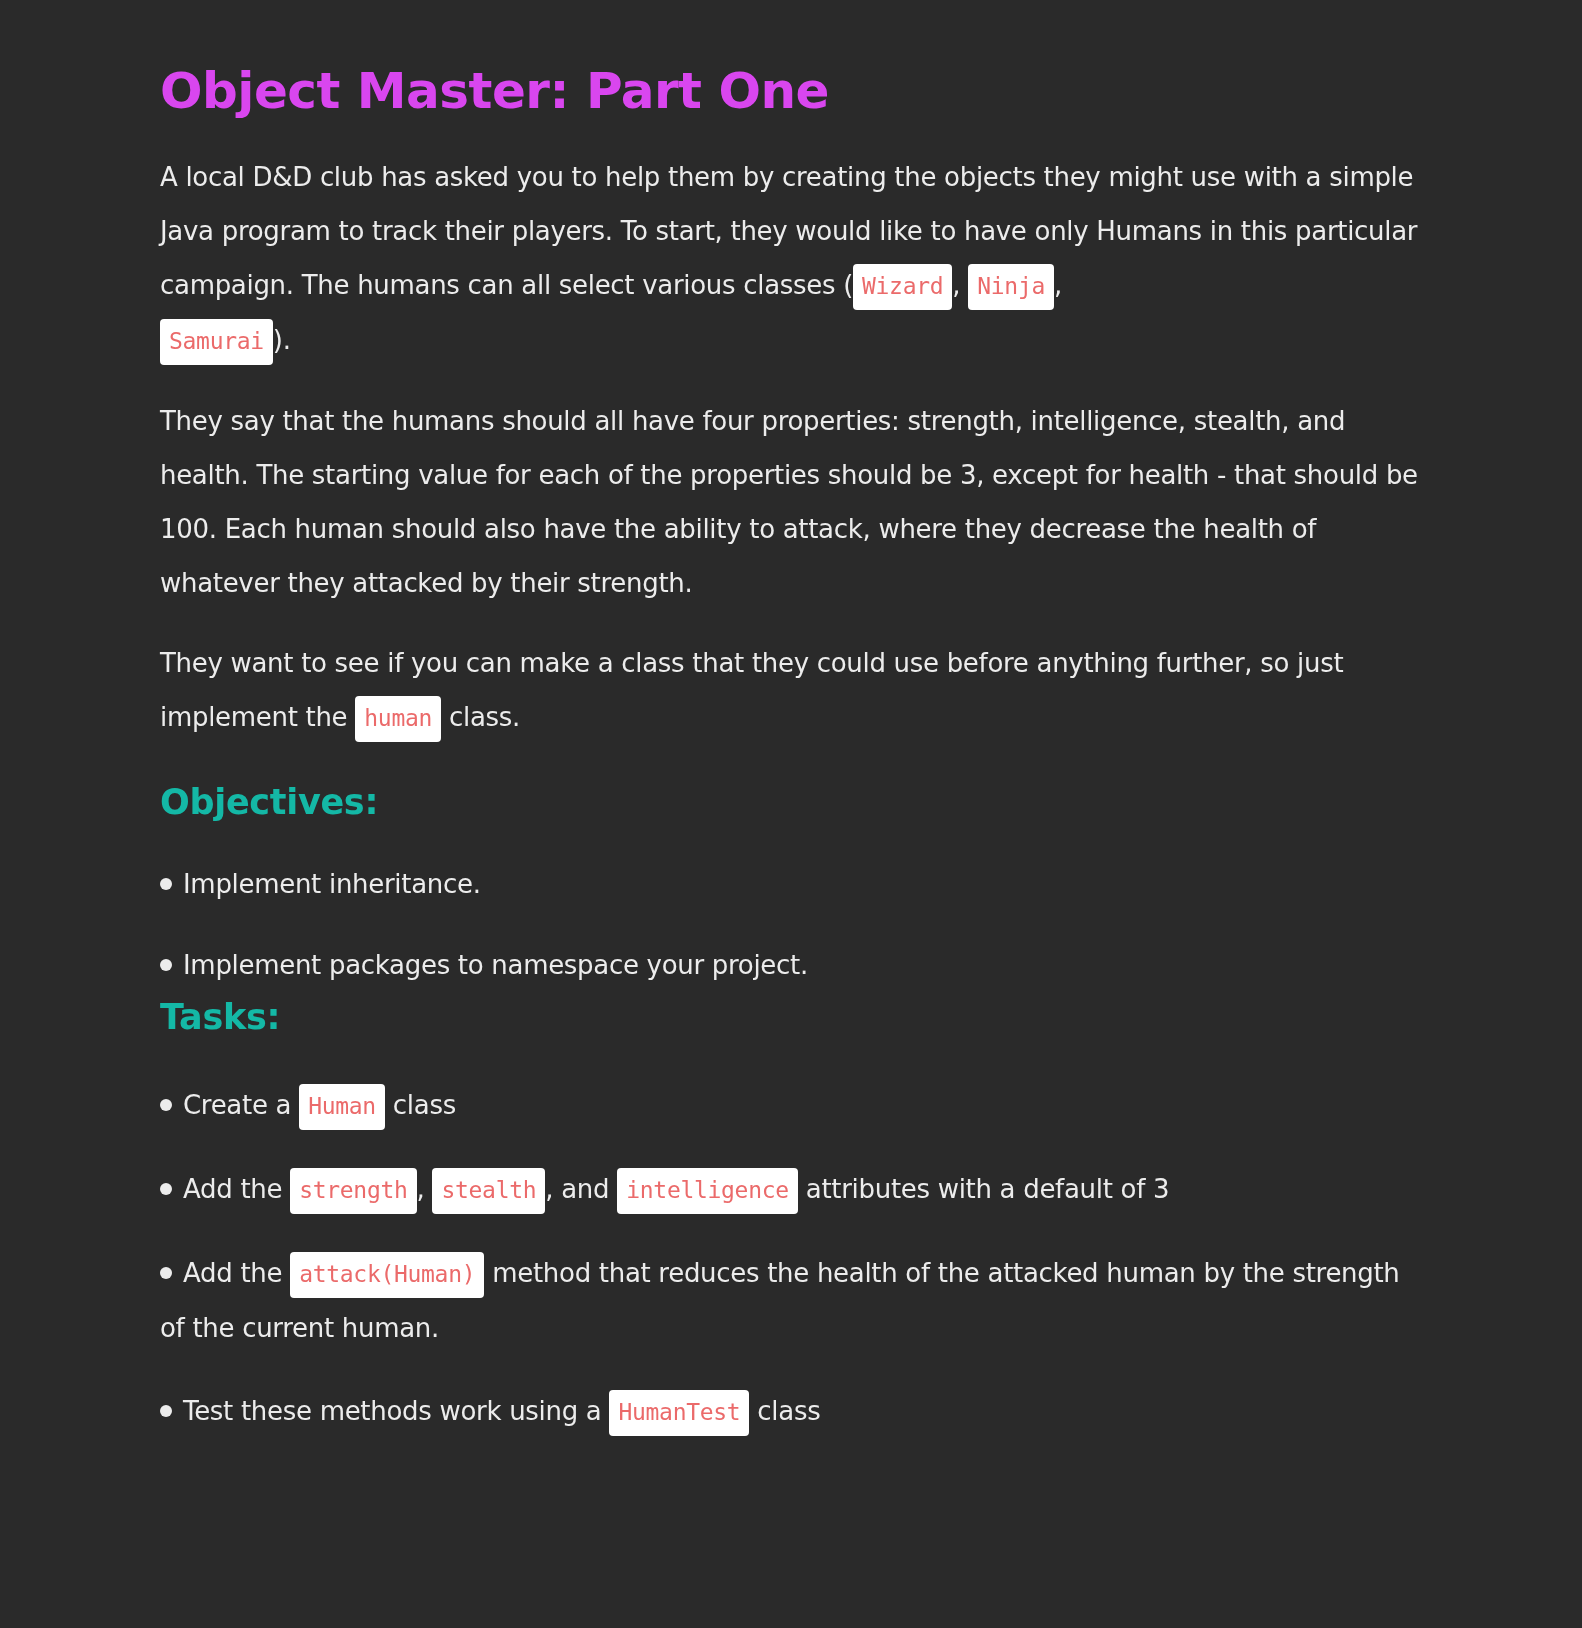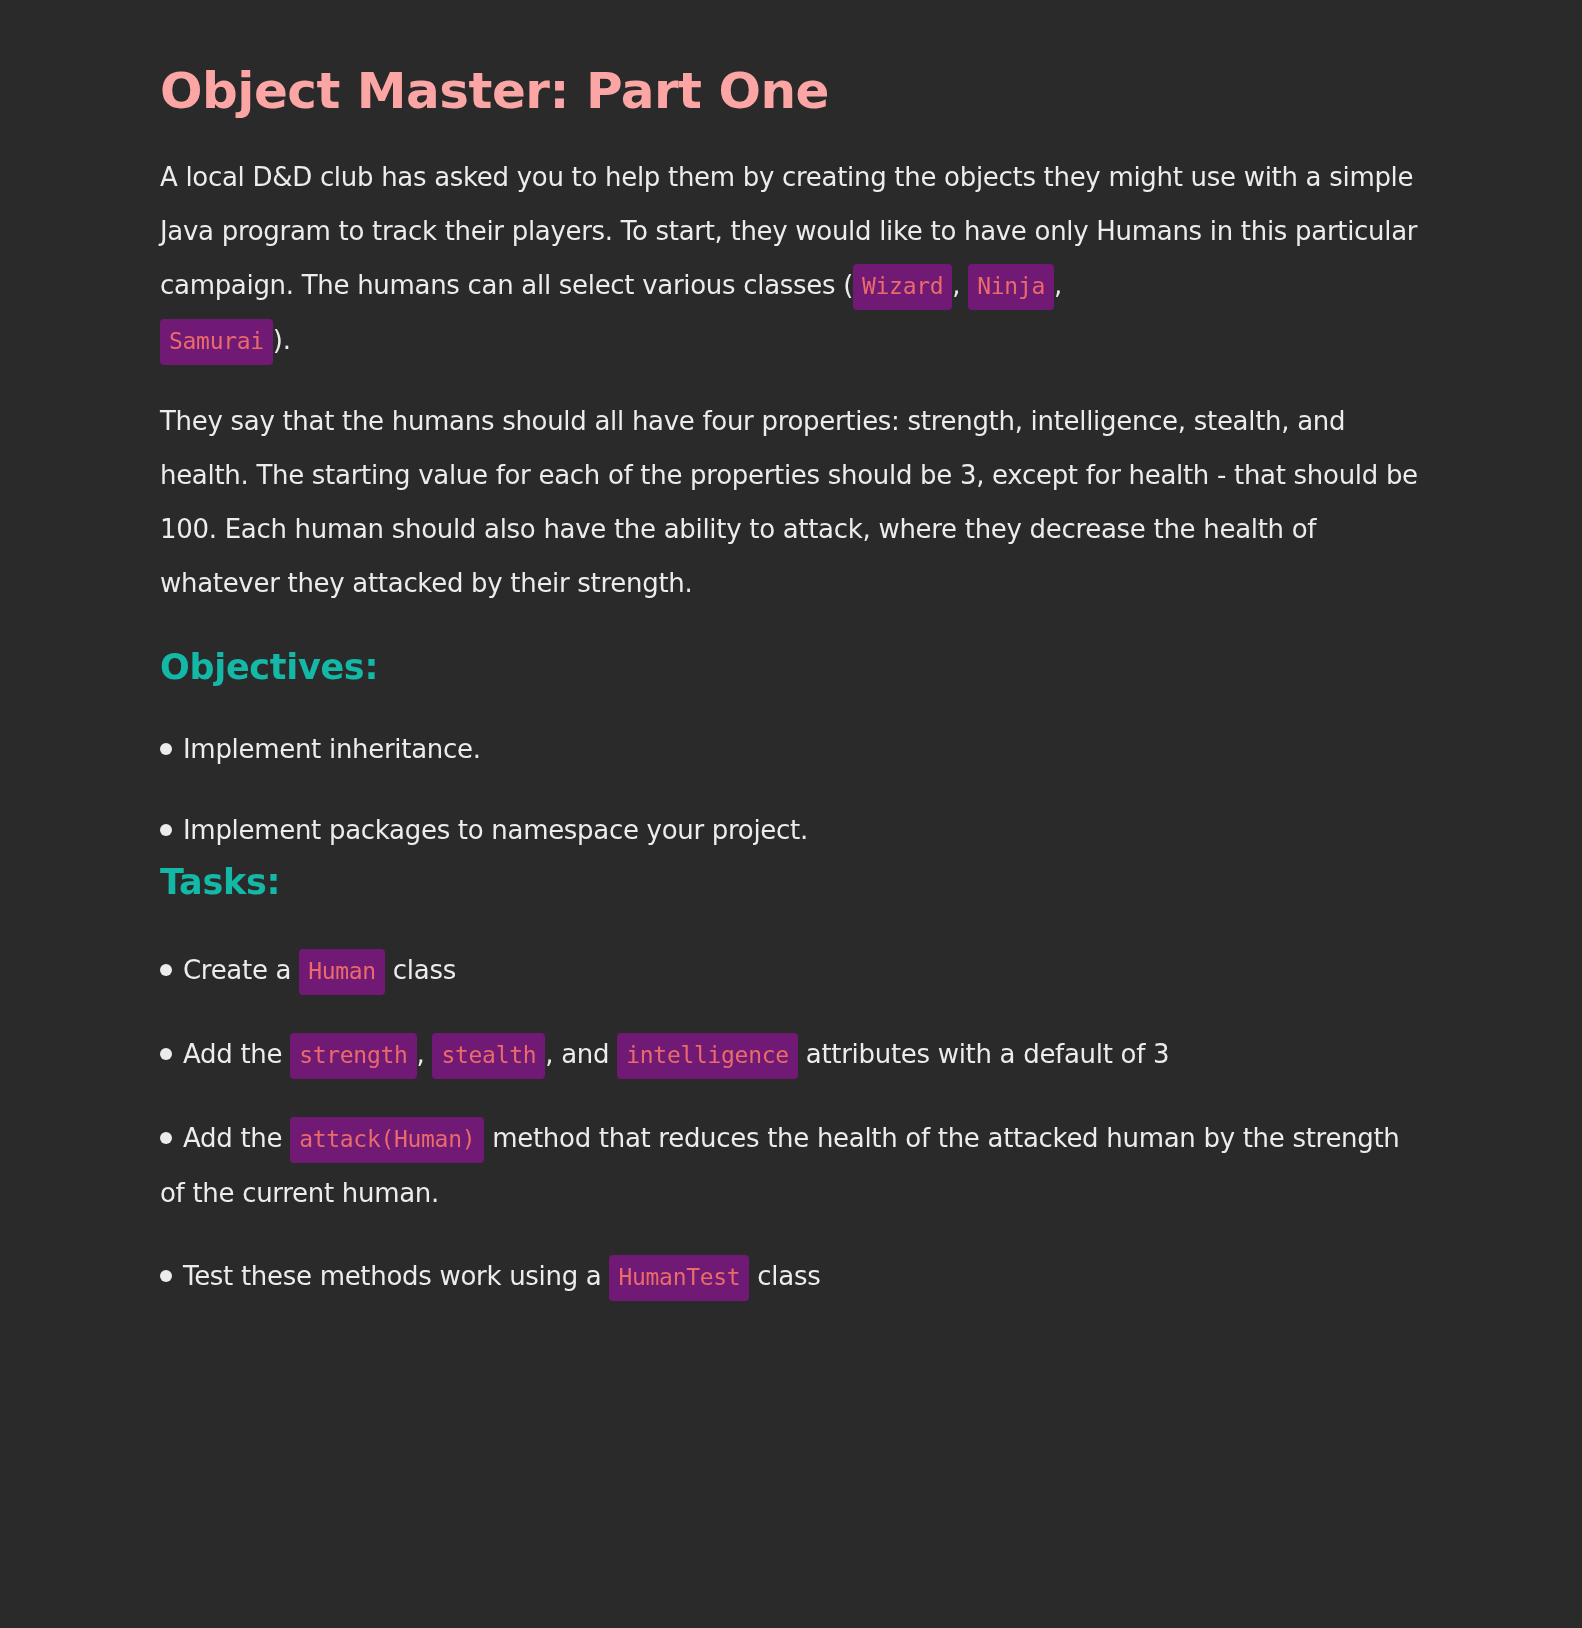--- a/index.html
+++ b/index.html
@@ -19,21 +19,21 @@
     padding: 58px 0 0 160px;
     width: 1262px;
   }
   h1 {
     margin: 0;
     font-family: "DejaVu Sans", sans-serif;
     font-weight: 600;
     font-size: 50px;
     line-height: 66px;
     letter-spacing: -0.5px;
-    color: #fca5a5;
+    color: #d946ef;
   }
   p {
     margin: 0;
     font-size: 26px;
     line-height: 54px;
     color: #ececec;
     letter-spacing: -0.3px;
   }
   .p1 { margin-top: 26px; }
   .p2 { margin-top: 26px; }
@@ -69,36 +69,37 @@
     height: 12px;
     border-radius: 50%;
     background: #ececec;
     margin-right: 11px;
     vertical-align: 3px;
   }
   code {
     font-family: "DejaVu Sans Mono", monospace;
     font-size: 23px;
     color: #eb6a6a;
-    background: #701a75;
+    background: #ffffff;
     border-radius: 4px;
     padding: 9px 9px 11px 9px;
     letter-spacing: -0.3px;
   }
 </style>
 </head>
 <body>
 
 <div class="page">
   <h1>Object Master: Part One</h1>
 
   <p class="p1"><span>A local D&amp;D club has asked you to help them by creating the objects they might use with a simple Java program to track their players. To start, they would like to have only Humans in this particular campaign. The humans can all select various classes (</span><code>Wizard</code><span>, </span><code>Ninja</code><span>, </span><br><code>Samurai</code><span>).</span></p>
 
   <p class="p2">They say that the humans should all have four properties: strength, intelligence, stealth, and health. The starting value for each of the properties should be 3, except for health - that should be 100. Each human should also have the ability to attack, where they decrease the health of whatever they attacked by their strength.</p>
 
+  <p class="p3"><span>They want to see if you can make a class that they could use before anything further, so just implement the </span><code>human</code><span> class.</span></p>
 
   <h2 class="h-objectives">Objectives:</h2>
   <ul class="obj-list">
     <li><span class="bullet"></span><span>Implement inheritance.</span></li>
     <li><span class="bullet"></span><span>Implement packages to namespace your project.</span></li>
   </ul>
 
   <h2 class="h-tasks">Tasks:</h2>
   <ul class="task-list">
     <li><span class="bullet"></span><span>Create a </span><code>Human</code><span> class</span></li>

